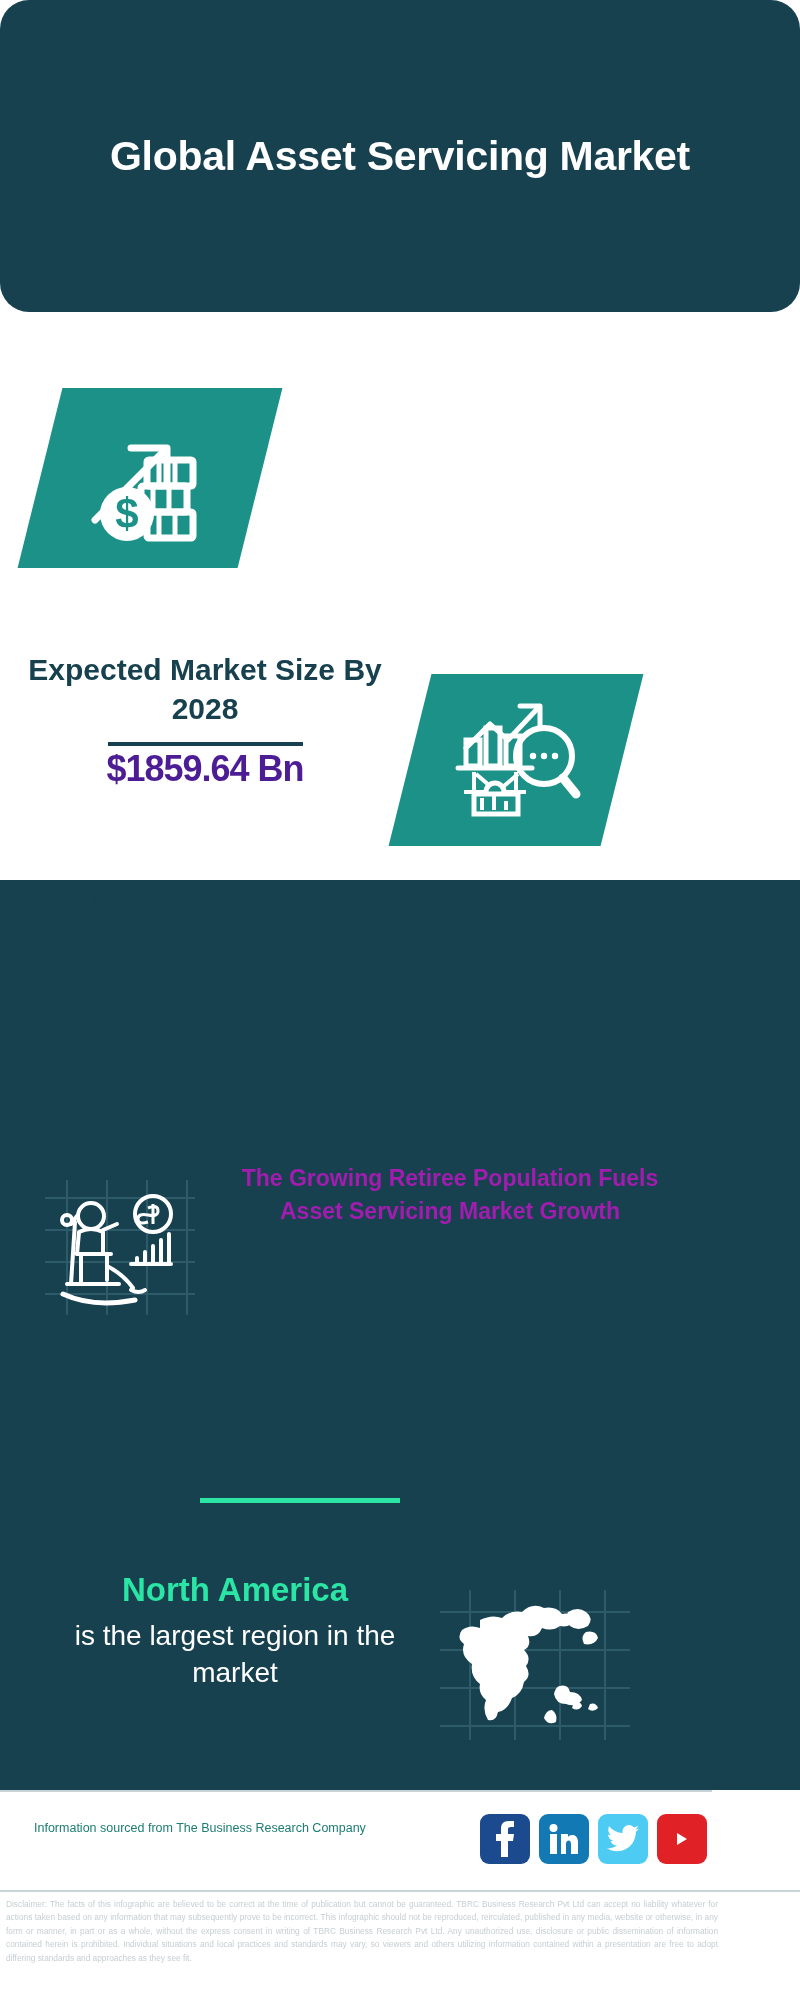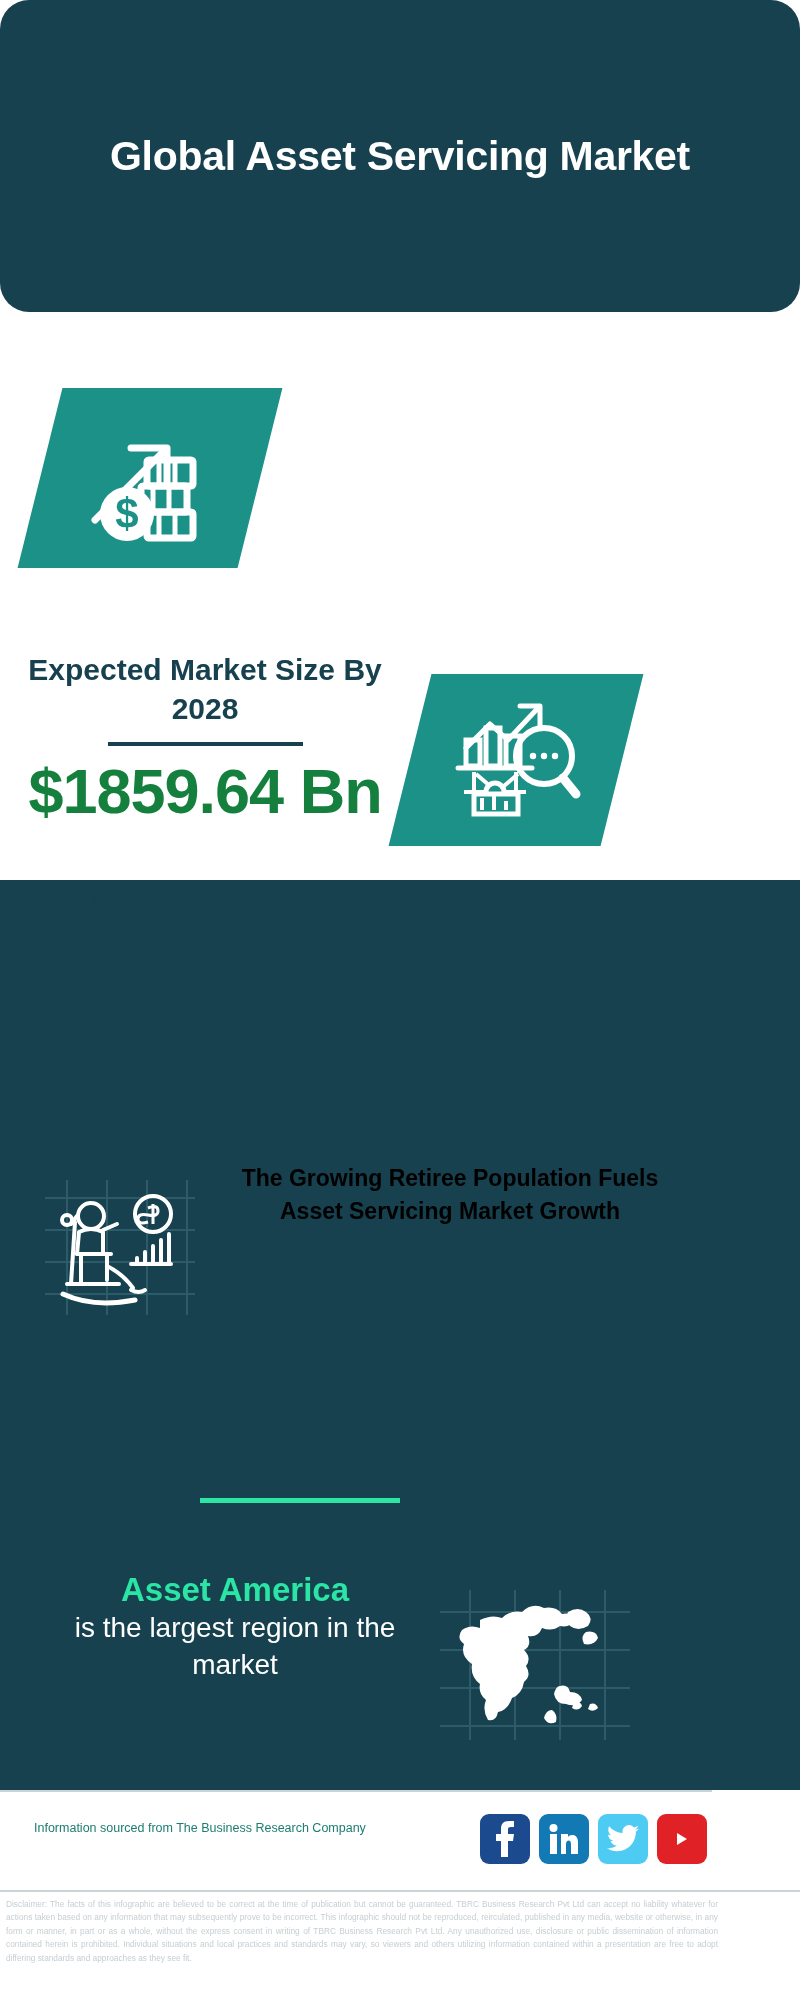--- a/index.html
+++ b/index.html
@@ -31,44 +31,44 @@
       display:flex; align-items:center; justify-content:center; }
   .growth-text { position:absolute; left:300px; top:0px; width:470px; text-align:center; }
   .lbl-dark { color:#17414f; font-size:30px; font-weight:bold; line-height:1.3; }
   .rule-dark { width:200px; height:4px; background:#17414f; margin:14px auto 0; }
   .big-teal { color:#1c9187; font-size:62px; font-weight:bold; line-height:1.05; margin-top:12px; letter-spacing:-1px;}
 
   
   .size-row { position:absolute; left:0; top:650px; width:800px; height:220px;padding-left:44px; }
   .size-text { position:absolute; left:20px; top:0; width:370px; text-align:center; }
   .rule-dark2 { width:195px; height:4px; background:#17414f; margin:14px auto 0; }
-  .big-teal2 { color:#15803d; font-size:63px; font-weight:bold; line-height:1.05; margin-top:12px; letter-spacing:-1px;}
+  .big-teal2 { color:#4c1d95; font-size:36px; font-weight:bold; line-height:1.05; margin-top:4px; letter-spacing:-1px;}
   .tile-right {
     position:absolute; left:410px; top:24px; width:212px; height:172px;
     background:#1c9187; transform:skewX(-14deg);
   }
   .tile-right .ico { transform:skewX(14deg); width:100%; height:100%;
       display:flex; align-items:center; justify-content:center; }
 
   
   .dark-panel { position:absolute; left:0; top:880px; width:800px; height:910px; background:#17414f; }
   .skyline { position:absolute; left:0; top:0; width:800px; height:140px; }
 
   .driver-block { position:absolute; left:0; top:1150px; width:800px; }
   .driver-icon { position:absolute; left:45px; top:30px; width:150px; height:135px; }
   .driver-text { position:absolute; left:215px; top:0; width:470px; text-align:center; }
   .driver-title { color:#2ae5a4; font-size:30px; font-weight:bold; line-height:1.2; }
-  .driver-body { color:#000000; font-size:23px; font-weight:bold; line-height:1.42; margin-top:12px; }
+  .driver-body { color:#a21caf; font-size:23px; font-weight:bold; line-height:1.42; margin-top:12px; }
 
   .mint-rule { position:absolute; left:200px; top:1498px; width:200px; height:5px; background:#2ae5a4; }
 
   .region-block { position:absolute; left:0; top:1570px; width:800px; }
   .region-text { position:absolute; left:30px; top:0; width:410px; text-align:center; }
   .region-name { color:#2ae5a4; font-size:33px; font-weight:bold; line-height:1.2; }
-  .region-sub { color:#ffffff; font-size:28px; font-weight:normal; line-height:1.32; margin-top:0; }
+  .region-sub { color:#ffffff; font-size:28px; font-weight:normal; line-height:1.32; margin-top:8px; }
   .region-map { position:absolute; left:440px; top:20px; width:190px; height:150px; }
 
   
   .footer { position:absolute; left:0; top:1790px; width:712px; height:100px; background:#fff;
             border-top:2px solid #c9d4d8;text-decoration:underline; }
   .src-text { position:absolute; left:34px; top:26px; width:360px;
               color:#1c7d72; font-size:12.5px; line-height:1.75; }
   .socials { position:absolute; left:480px; top:22px; display:flex; gap:9px; }
   .sbtn { width:50px; height:50px; border-radius:9px; display:flex; align-items:center; justify-content:center; }
   .s-fb { background:#1b4a8f; } .s-li { background:#1279b5; }
@@ -177,21 +177,21 @@
     </div>
     <div class="driver-text">
       <div class="driver-body">The Growing Retiree Population Fuels Asset Servicing Market Growth</div>
     </div>
   </div>
 
   <div class="mint-rule"></div>
 
   <div class="region-block">
     <div class="region-text">
-      <div class="region-name">Asset America</div>
+      <div class="region-name">North America</div>
       <div class="region-sub">is the largest region in the market</div>
     </div>
     <div class="region-map">
       <svg width="190" height="150" viewBox="0 0 190 150">
         <g stroke="#2d5b69" stroke-width="2">
           <path d="M0 22 H190 M0 60 H190 M0 98 H190 M0 136 H190"></path>
           <path d="M30 0 V150 M75 0 V150 M120 0 V150 M165 0 V150"></path>
         </g>
         <g fill="#ffffff">
           <path d="M40 30 q12 -6 22 -2 q8 -8 20 -6 q10 -10 22 -4 q12 -2 18 6 q10 -2 14 6 q-6 8 -16 6 q-8 6 -18 2 q-4 10 -14 8 q4 10 -4 14 q8 8 2 16 q6 10 -2 16 q-2 12 -12 16 q-4 12 -14 14 q-2 10 -10 8 q-6 -10 -2 -20 q-8 -6 -6 -16 q-10 -8 -8 -20 q-12 -8 -8 -20 q-8 -6 -2 -14 q8 -6 18 -2 z"></path>

